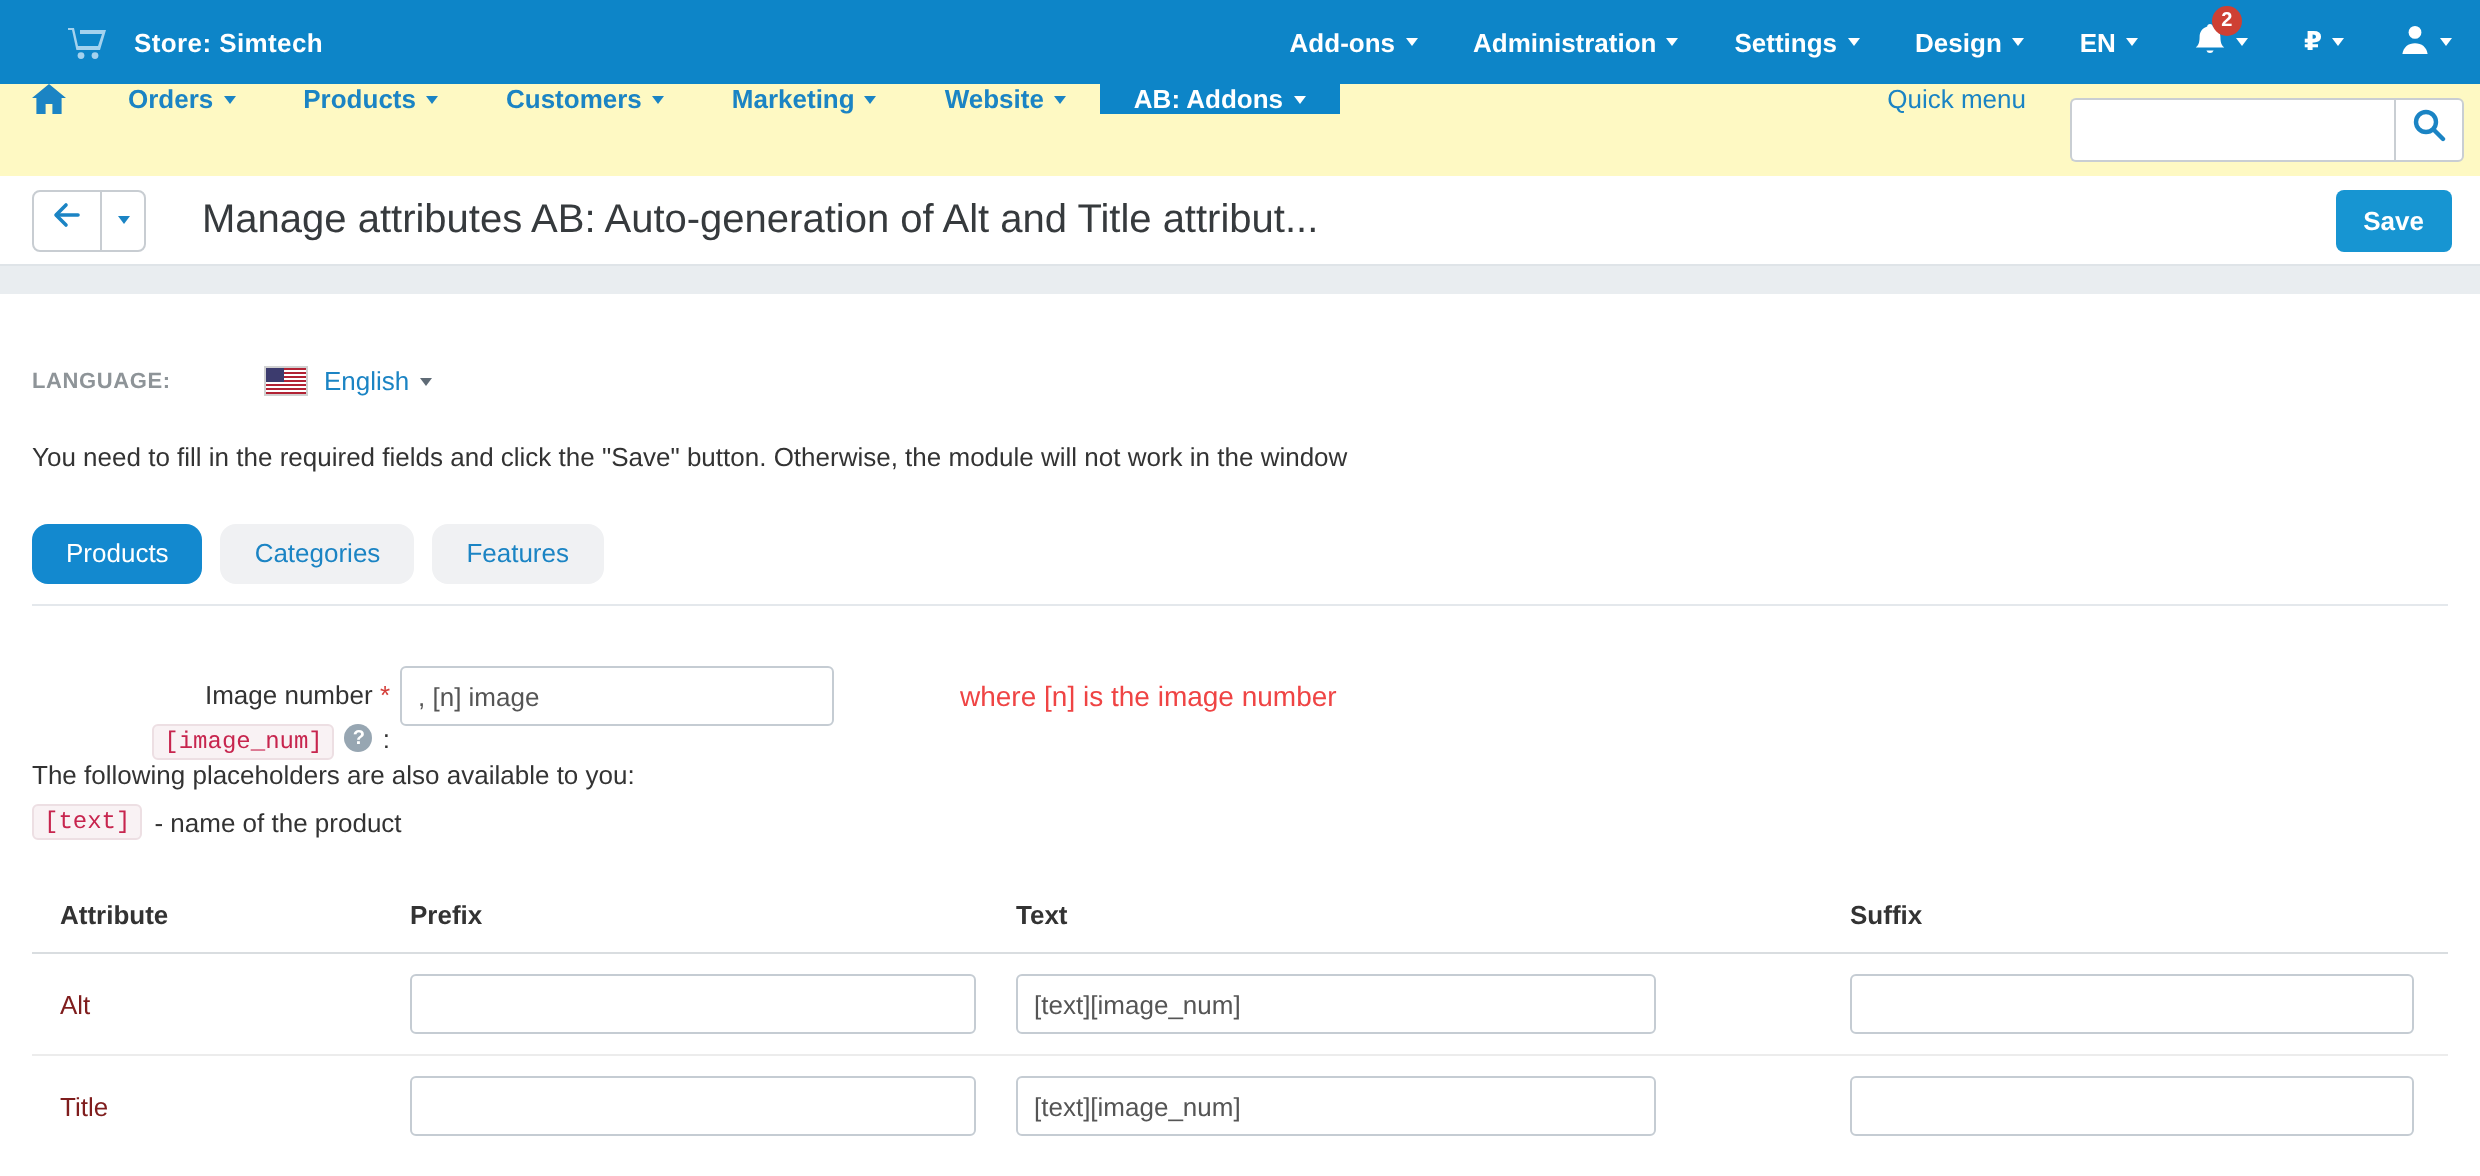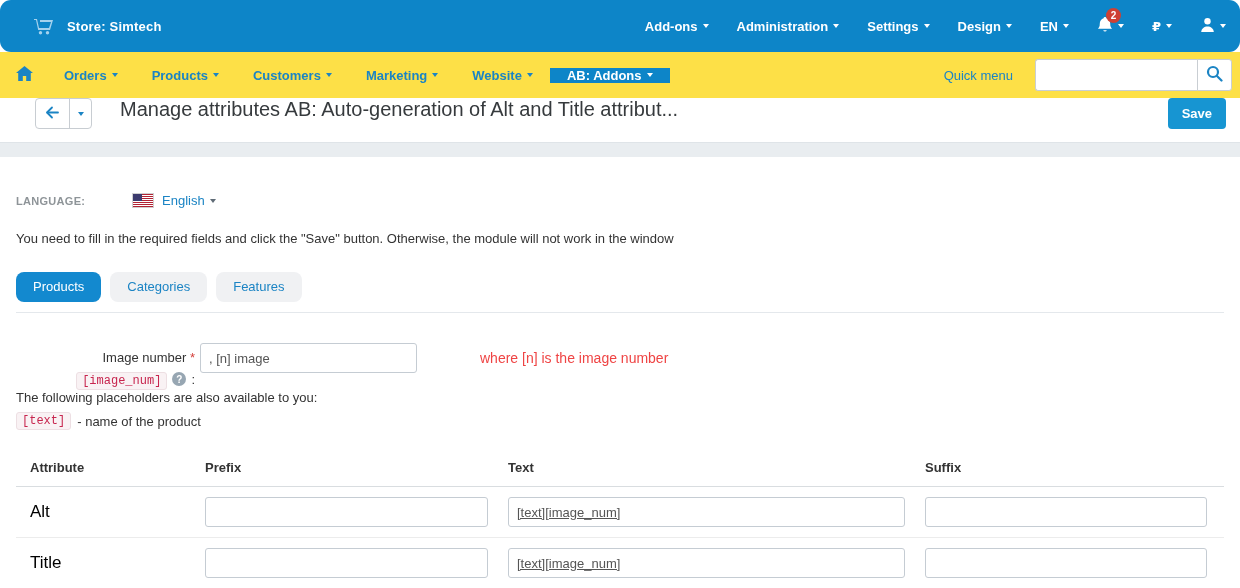--- a/index.html
+++ b/index.html
@@ -4,50 +4,50 @@
 <style>
   * { margin:0; padding:0; box-sizing:border-box; }
   html,body { width:1240px; height:588px; overflow:hidden; background:#fff;
     font-family:"Liberation Sans","DejaVu Sans",sans-serif; }
 
   .caret { display:inline-block; width:0; height:0;
     border-left:3.5px solid transparent; border-right:3.5px solid transparent;
     border-top:4px solid currentColor; margin-left:5px; vertical-align:2px; }
 
   
-  .topbar { height:52px; background:#0d85c8; display:flex; align-items:center; color:#fff;border-radius:11px; }
+  .topbar { height:42px; background:#0d85c8; display:flex; align-items:center; color:#fff; }
   .topbar .cart { margin-left:34px; display:flex; align-items:center; }
   .topbar .store { margin-left:14px; font-size:13px; font-weight:700; letter-spacing:.2px; }
   .topbar .spacer { flex:1; }
   .top-item { display:flex; align-items:center; padding:0 14px; height:38px;
     font-size:13px; font-weight:700; cursor:pointer; white-space:nowrap; }
   .bell-wrap { position:relative; display:inline-flex; }
   .badge { position:absolute; top:-8px; right:-8px; min-width:15px; height:15px;
     background:#ce4033; border-radius:8px; color:#fff; font-size:10px; font-weight:700;
     display:flex; align-items:center; justify-content:center; padding:0 3px; }
 
   
-  .navbar { height:46px; background:#fde047; display:flex; align-items:center; }
+  .navbar { height:46px; background:#fef9c3; display:flex; align-items:flex-start; }
   .nav-home { display:flex; align-items:center; padding:0 14px 0 16px; cursor:pointer; }
   .nav-item { display:flex; align-items:center; padding:0 17px; font-size:13px;
     color:#1b84c4; cursor:pointer; font-weight:600; }
   .nav-item .caret { color:#1b84c4; }
   .nav-item.active { background:#0d85c8; color:#fff; font-weight:700; }
   .nav-item.active .caret { color:#fff; }
   .nav-spacer { flex:1; }
   .quick-menu { display:flex; align-items:center; font-size:13px; color:#1b84c4;
     margin-right:22px; cursor:pointer; }
   .search-group { display:flex; align-items:center; margin-right:8px; align-self:center; }
   .search-input { width:162px; height:32px; border:1px solid #c9ced3; border-right:none;
     border-radius:3px 0 0 3px; padding:0 8px; font-size:13px; outline:none; }
   .search-btn { width:35px; height:32px; background:#fff; border:1px solid #c9ced3;
     border-radius:0 3px 3px 0; display:flex; align-items:center; justify-content:center; cursor:pointer; }
 
   
-  .titlebar { height:44px; display:flex; align-items:flex-start; padding:0 14px 0 16px; background:#fff;margin-left:19px; }
+  .titlebar { height:44px; display:flex; align-items:center; padding:0 14px 0 16px; background:#fff; }
   .back-group { display:flex; height:31px; border:1px solid #c8cdd2; border-radius:4px; overflow:hidden; background:#fff; }
   .back-main { width:34px; display:flex; align-items:center; justify-content:center;
     cursor:pointer; border-right:1px solid #c8cdd2; color:#1b84c4; }
   .back-caret { width:21px; display:flex; align-items:center; justify-content:center;
     cursor:pointer; color:#1b84c4; }
   .back-caret .caret { margin-left:0; }
   .page-title { flex:1; margin-left:28px; font-size:20px; color:#363a3d; font-weight:400;
     white-space:nowrap; overflow:hidden; }
   .save-btn { height:31px; padding:0 14px; background:#1795d2; color:#fff; border:none;
     border-radius:4px; font-size:13px; font-weight:600; cursor:pointer; }
@@ -93,23 +93,23 @@
   .placeholders { font-size:13px; color:#333; }
   .placeholders .line2 { margin-top:7px; display:flex; align-items:center; gap:6px; }
 
   .attr-table { margin-top:22px; }
   .t-head { display:grid; grid-template-columns:189px 303px 417px 1fr;
     font-size:13px; font-weight:700; color:#333; padding:8px 0 11px 0; border-bottom:1px solid #d9dde0; }
   .t-head .c1 { padding-left:14px; }
   .t-row { display:grid; grid-template-columns:189px 303px 417px 1fr; align-items:center;
     padding:10px 0; }
   .t-row + .t-row { border-top:1px solid #ececec; }
-  .t-row .c1 { padding-left:14px; font-size:17px; color:#000000; }
+  .t-row .c1 { padding-left:14px; font-size:13px; color:#7f1d1d; }
   .inp-prefix { width:283px; }
-  .inp-text { width:397px;text-decoration:underline; }
+  .inp-text { width:320px; }
   .inp-suffix { width:282px; }
 </style>
 </head>
 <body>
 
 <div class="topbar">
   <span class="cart">
     <svg width="19" height="17" viewBox="0 0 19 17" fill="#a4d2ee">
       <path d="M0 1h3l2 9h10l2-6H6V2h13l-3 10H4.2L2 2H0z"></path>
       <circle cx="6.5" cy="14.8" r="1.7"></circle>

